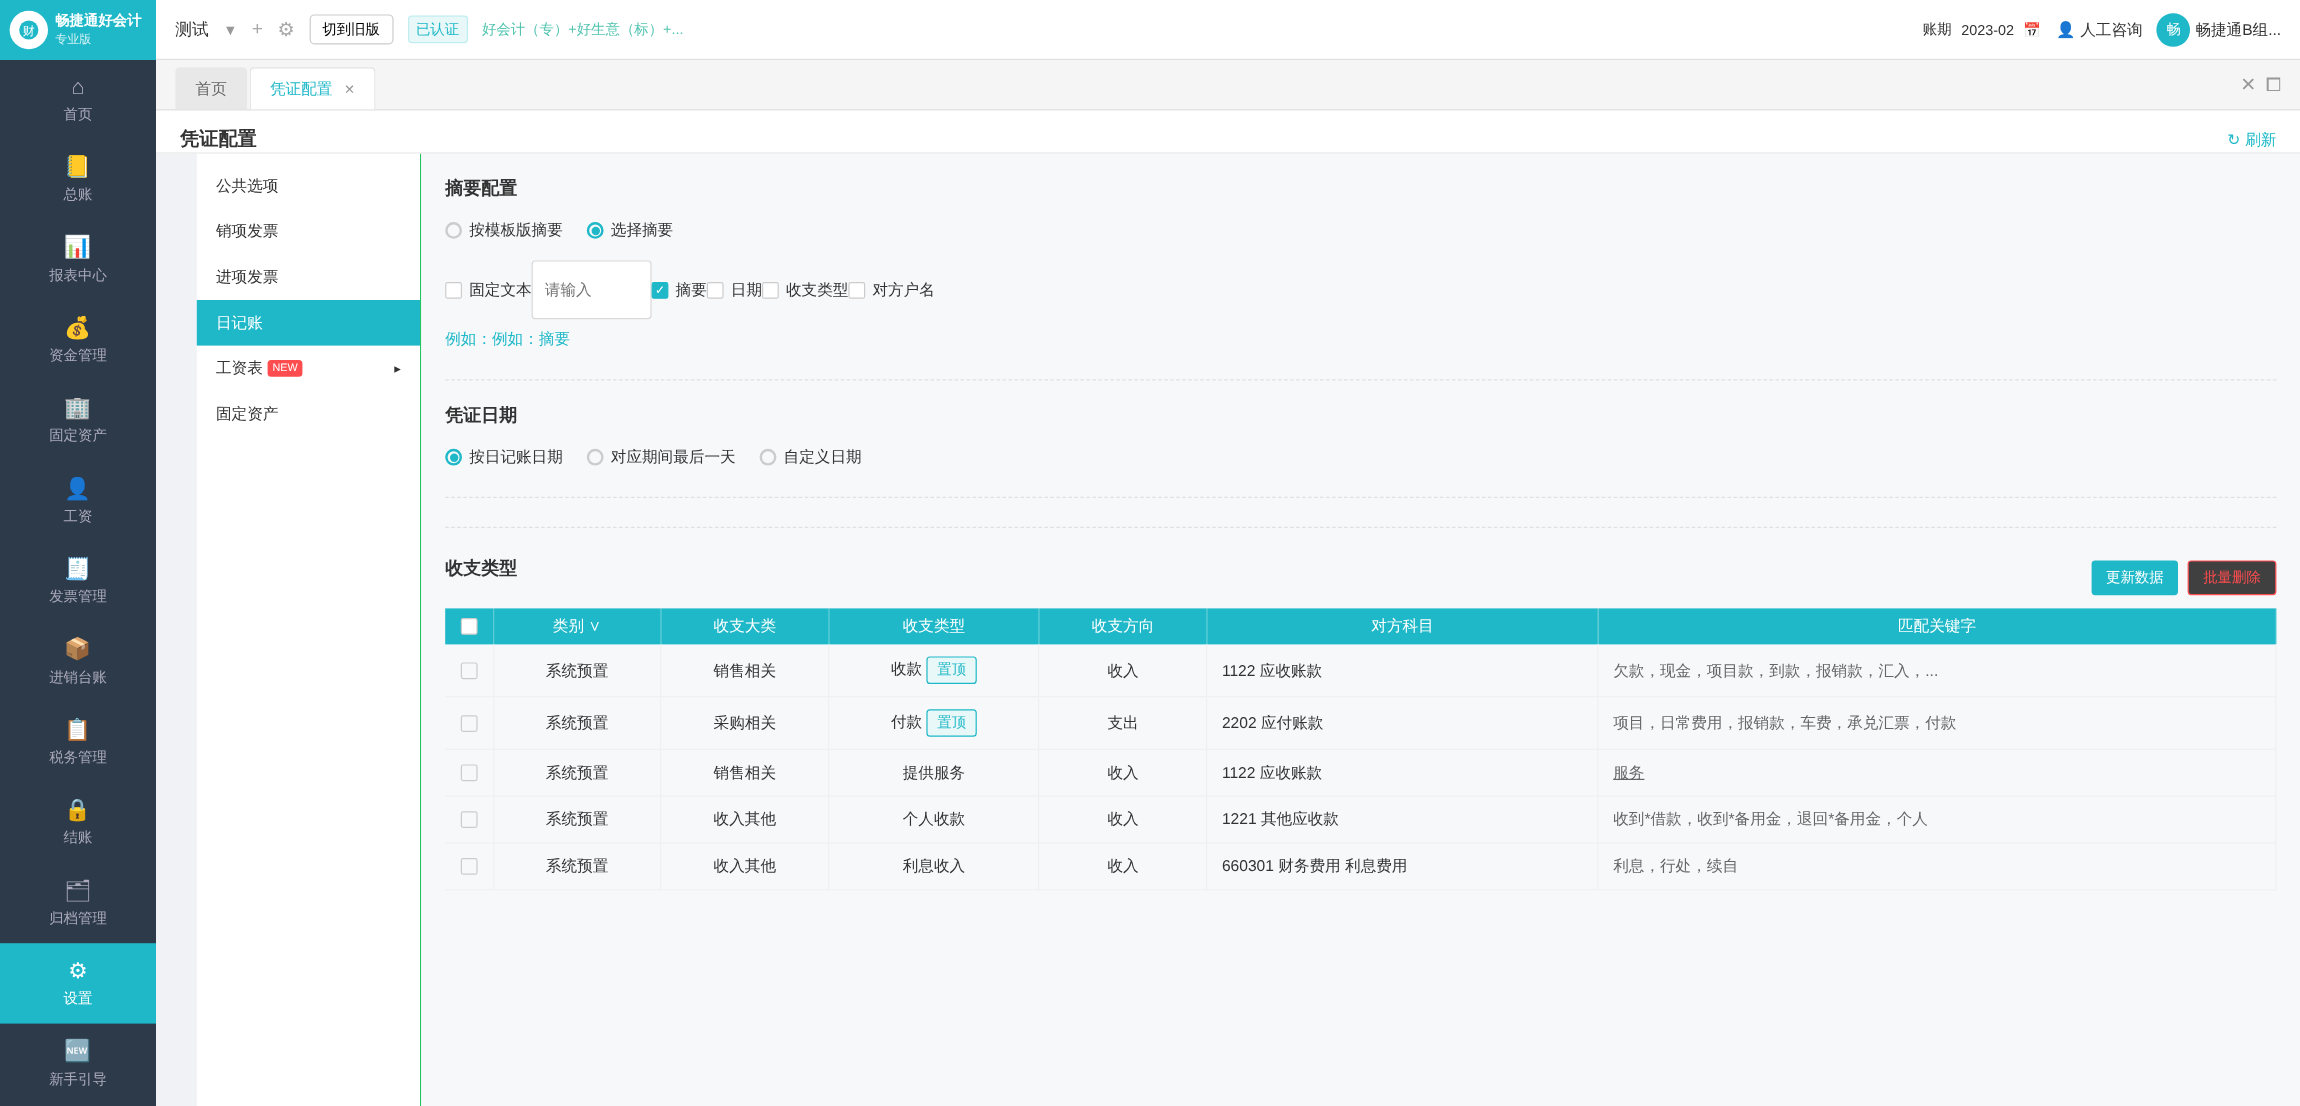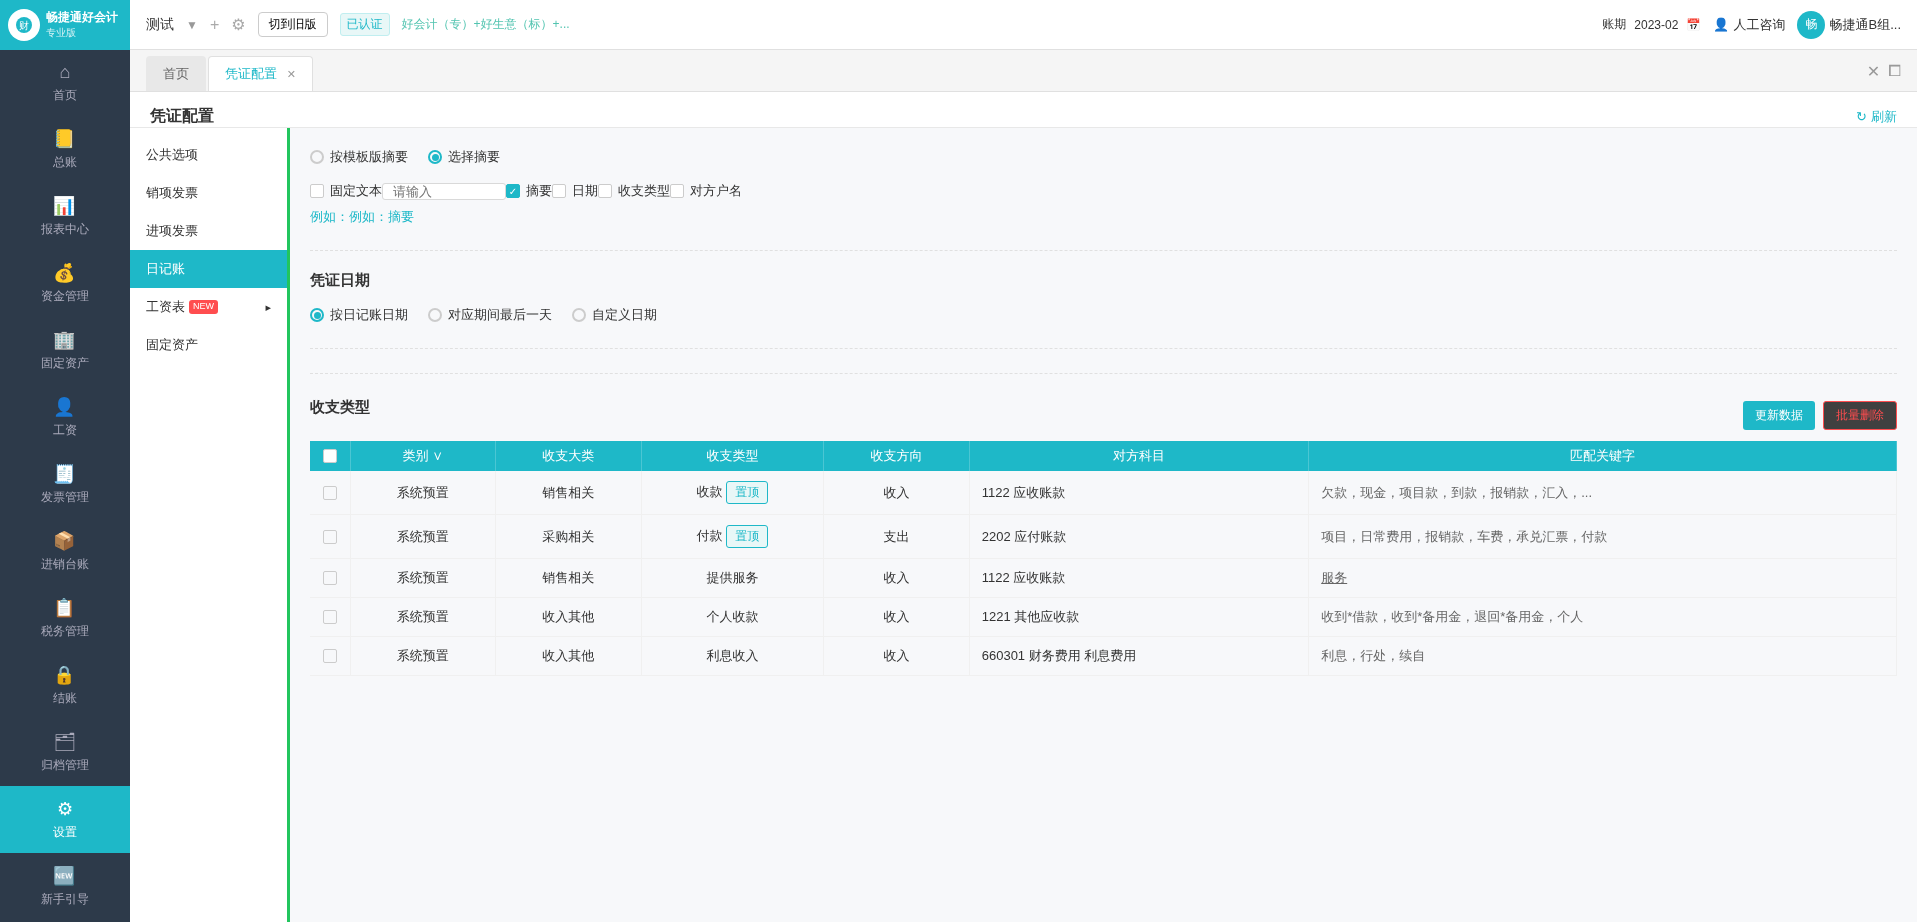--- a/index.html
+++ b/index.html
@@ -59,21 +59,21 @@
     
     .tabs-actions {
       position: fixed; right: 16px; top: 50px; height: 42px; display: flex; align-items: center; gap: 8px; z-index: 99;
     }
     .icon-btn { background: none; border: none; cursor: pointer; color: #999; font-size: 16px; }
     .page-title { font-size: 16px; font-weight: bold; color: #333; }
     .refresh-btn { display: flex; align-items: center; gap: 4px; color: #1eb8c8; font-size: 13px; cursor: pointer; }
 
     
     .sub-nav {
-      width: 160px; background: #fff; border-right: 3px solid #22c55e; padding: 8px 0; flex-shrink: 0;
+      width: 187px; background: #fff; border-right: 1px solid #22c55e; padding: 8px 0; flex-shrink: 0; margin-left: 34px;
     }
     .sub-nav-item {
       padding: 10px 16px; font-size: 13px; cursor: pointer; color: #333; display: flex; align-items: center; gap: 4px;
     }
     .sub-nav-item.active { background: #1eb8c8; color: #fff; }
     .sub-nav-item .new-badge {
       background: #ff4d4f; color: #fff; font-size: 9px; padding: 1px 4px; border-radius: 3px; line-height: 1.3;
     }
     .sub-nav-item .arrow { margin-left: auto; font-size: 11px; }
 
@@ -93,21 +93,21 @@
 
     
     .checkbox-row { display: flex; align-items: center; margin-bottom: 8px; }
     .checkbox-item { display: flex; align-items: center; gap: 6px; font-size: 13px; cursor: pointer; }
     .checkbox-box {
       width: 14px; height: 14px; border: 1px solid #ccc; border-radius: 2px;
       display: flex; align-items: center; justify-content: center; background: #fff;
     }
     .checkbox-box.checked { background: #1eb8c8; border-color: #1eb8c8; color: #fff; font-size: 10px; }
     .text-input {
-      border: 1px solid #d9d9d9; border-radius: 3px; padding: 0 10px; font-size: 13px; width: 124px; outline: none; color: #bbb;
+      border: 1px solid #d9d9d9; border-radius: 3px; padding: 16px 10px; font-size: 13px; width: 100px; outline: none; color: #bbb;
     }
 
     
     .example-line { color: #1eb8c8; font-size: 13px; margin-top: 4px; }
 
     
     .section-divider { border: none; border-top: 1px dashed #e0e0e0; margin: 20px 0; }
 
     
     .type-table { width: 100%; border-collapse: collapse; }
@@ -282,20 +282,21 @@
         <span class="arrow">▸</span>
       </div>
       <div class="sub-nav-item">
         <span>固定资产</span>
       </div>
     </div>
 
     <div class="content-scroll">
 
       <div class="section">
+        <div class="section-title">摘要配置</div>
         <div class="radio-group">
           <label class="radio-item">
             <div class="radio-circle"></div>
             <span>按模板版摘要</span>
           </label>
           <label class="radio-item">
             <div class="radio-circle checked"></div>
             <span>选择摘要</span>
           </label>
         </div>

